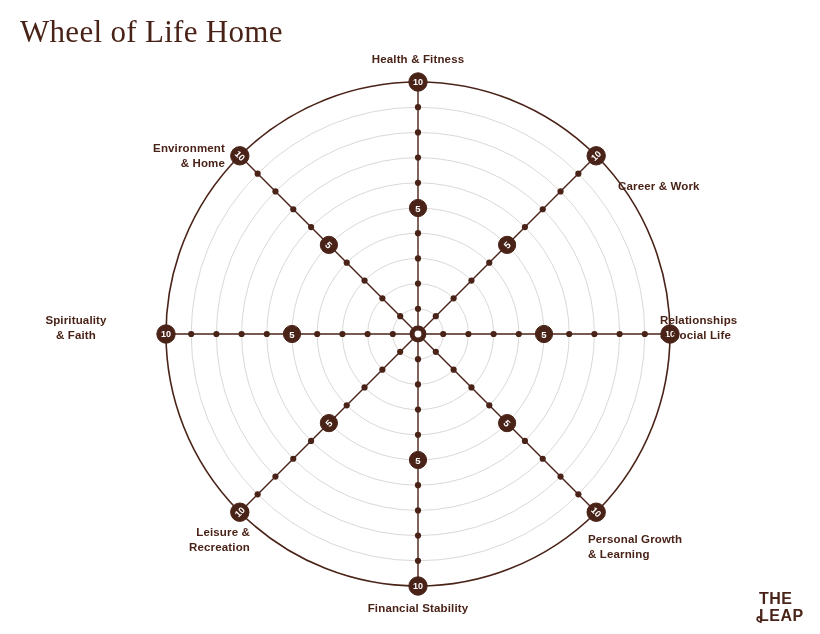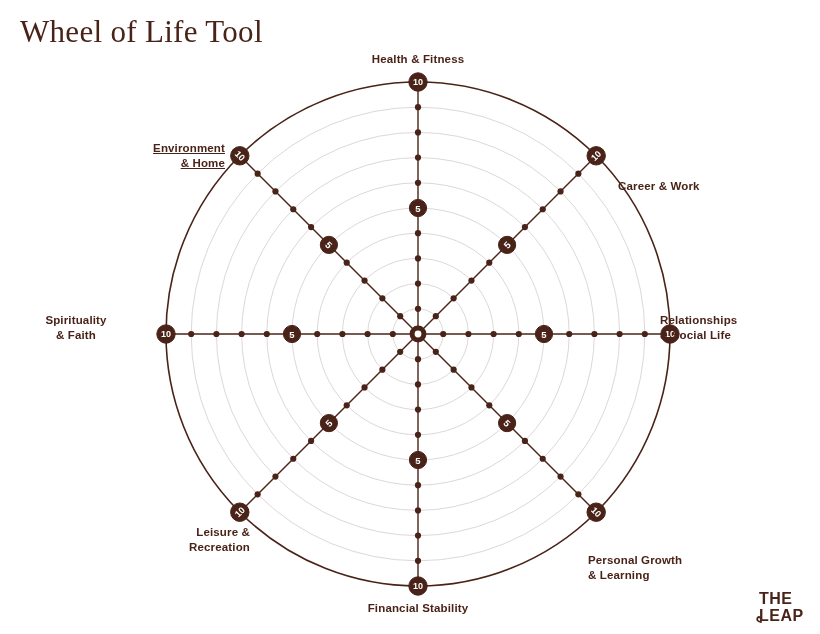--- a/index.html
+++ b/index.html
@@ -54,21 +54,21 @@
     bottom: 8px;
     width: 62px;
     height: 40px;
     text-align: right;
   }
   #brand-logo svg { display: block; }
 </style>
 </head>
 <body>
 
-<div id="page-title">Wheel of Life Tool</div>
+<div id="page-title">Wheel of Life Home</div>
 
 <svg id="wheel-canvas" viewBox="0 0 820 634" xmlns="http://www.w3.org/2000/svg">
   <g id="rings-group">
       <circle cx="418" cy="334" r="25.2" fill="none" stroke="#ddd8d8" stroke-width="1"></circle>
       <circle cx="418" cy="334" r="50.4" fill="none" stroke="#ddd8d8" stroke-width="1"></circle>
       <circle cx="418" cy="334" r="75.6" fill="none" stroke="#ddd8d8" stroke-width="1"></circle>
       <circle cx="418" cy="334" r="100.8" fill="none" stroke="#ddd8d8" stroke-width="1"></circle>
       <circle cx="418" cy="334" r="126" fill="none" stroke="#ddd8d8" stroke-width="1"></circle>
       <circle cx="418" cy="334" r="151.2" fill="none" stroke="#ddd8d8" stroke-width="1"></circle>
       <circle cx="418" cy="334" r="176.4" fill="none" stroke="#ddd8d8" stroke-width="1"></circle>
@@ -224,28 +224,28 @@
         <circle cx="418" cy="334" r="3.4" fill="#ffffff"></circle>
       </g>
     </g>
 </svg>
 
 <div id="labels-layer">
     <div class="axis-label" style="text-align: center; top: 52px; left: 0px; width: 836px;">Health &amp; Fitness</div>
     <div class="axis-label" style="text-align: left; top: 143px; left: 618px; margin-top: 36px;">Career &amp; Work</div>
     <div class="axis-label" style="text-align: left; top: 313px; left: 660px;">Relationships
 &amp; Social Life</div>
-    <div class="axis-label" style="text-align: left; top: 553px; left: 588px;">Personal Growth
+    <div class="axis-label" style="text-align: left; top: 532px; left: 588px;">Personal Growth
 &amp; Learning</div>
     <div class="axis-label" style="text-align: center; top: 601px; left: 0px; width: 836px;">Financial Stability</div>
     <div class="axis-label" style="text-align: right; top: 525px; left: 0px; width: 250px;">Leisure &amp;
 Recreation</div>
     <div class="axis-label" style="text-align: center; top: 313px; left: 0px; width: 152px;">Spirituality
 &amp; Faith</div>
-    <div class="axis-label" style="text-align: right; top: 141px; left: 0px; width: 225px; text-decoration: underline;">Environment
+    <div class="axis-label" style="text-align: right; top: 141px; left: 0px; width: 225px;">Environment
 &amp; Home</div>
   </div>
 
 <div id="brand-logo">
   <svg viewBox="0 0 62 40" xmlns="http://www.w3.org/2000/svg">
     <text id="logo-l1" x="9" y="18" font-family="Liberation Sans, sans-serif" font-size="16" font-weight="bold" fill="#4a2318" letter-spacing="0.5">THE</text>
     <text id="logo-l2" x="9" y="35" font-family="Liberation Sans, sans-serif" font-size="16" font-weight="bold" fill="#4a2318" letter-spacing="0.5">LEAP</text>
     <path d="M 11 36 q -5 -1 -3.5 -4 q 1.2 -2.4 3.2 0.4" stroke="#4a2318" stroke-width="1.8" fill="none" stroke-linecap="round"></path>
   </svg>
 </div>

